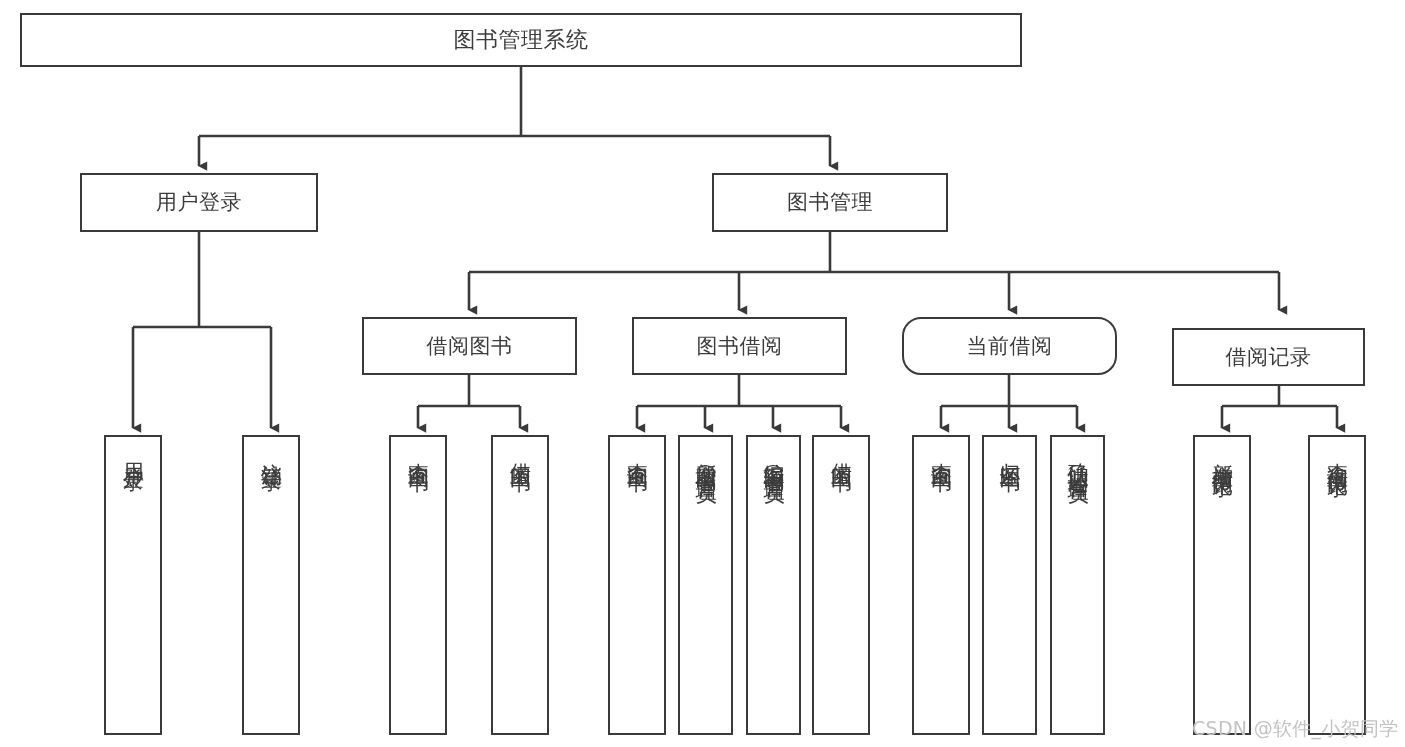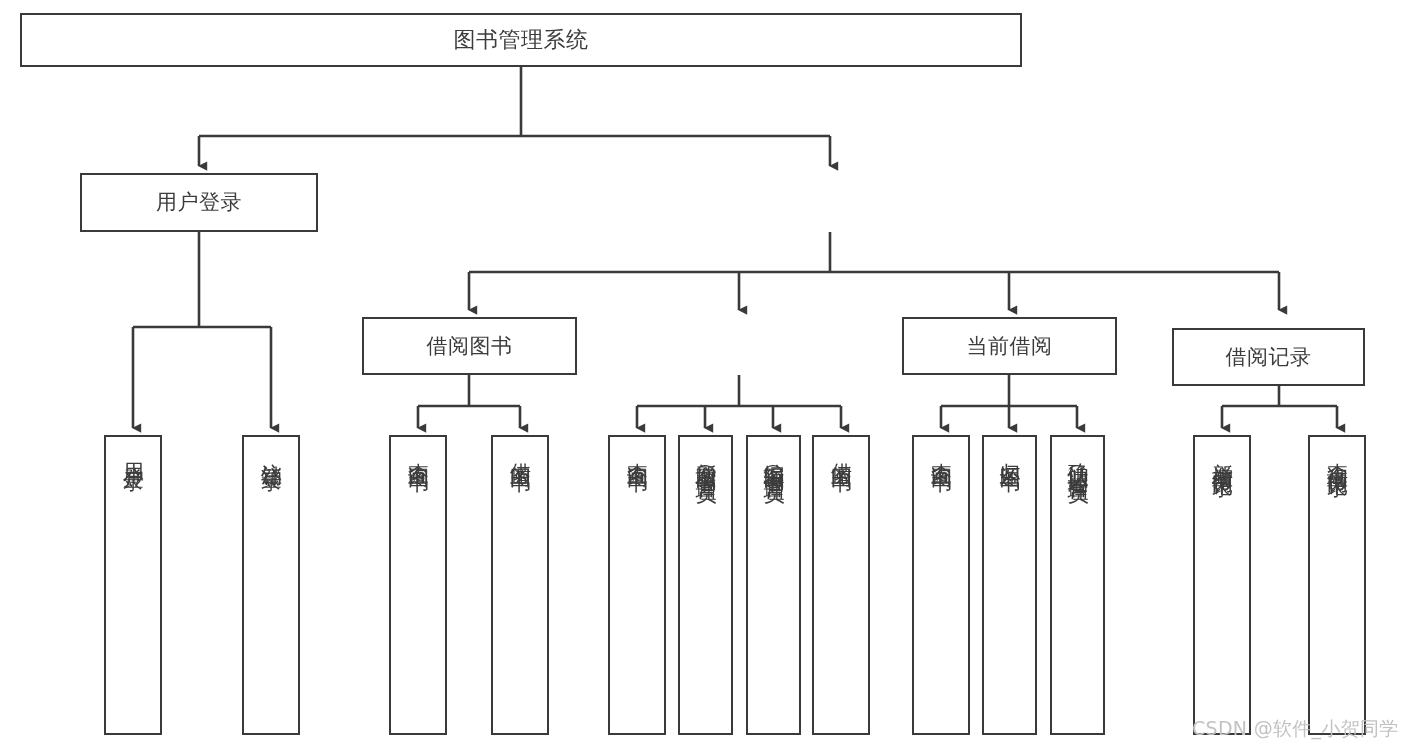--- a/index.html
+++ b/index.html
@@ -122,25 +122,31 @@
     </g>
   </svg>
 
   <div class="node root" style="left:20px; top:13px; width:1002px; height:54px;">
     <span class="label">图书管理系统</span>
   </div>
 
   <div class="node" style="left:80px; top:173px; width:238px; height:59px;">
     <span class="label">用户登录</span>
   </div>
+  <div class="node" style="left:712px; top:173px; width:236px; height:59px;">
+    <span class="label">图书管理</span>
+  </div>
 
   <div class="node" style="left:362px; top:317px; width:215px; height:58px;">
     <span class="label">借阅图书</span>
   </div>
-  <div class="node" style="left:902px; top:317px; width:215px; height:58px;">
+  <div class="node" style="left:632px; top:317px; width:215px; height:58px;">
+    <span class="label">图书借阅</span>
+  </div>
+  <div class="node" style="left:902px; top:317px; width:215px; height:58px;border-radius:19px;">
     <span class="label">当前借阅</span>
   </div>
   <div class="node" style="left:1172px; top:328px; width:193px; height:58px;">
     <span class="label">借阅记录</span>
   </div>
 
   <div class="node leaf" style="left:104px; top:435px; width:58px; height:300px;">
     <span class="label">用户登录</span>
   </div>
   <div class="node leaf" style="left:242px; top:435px; width:58px; height:300px;">

